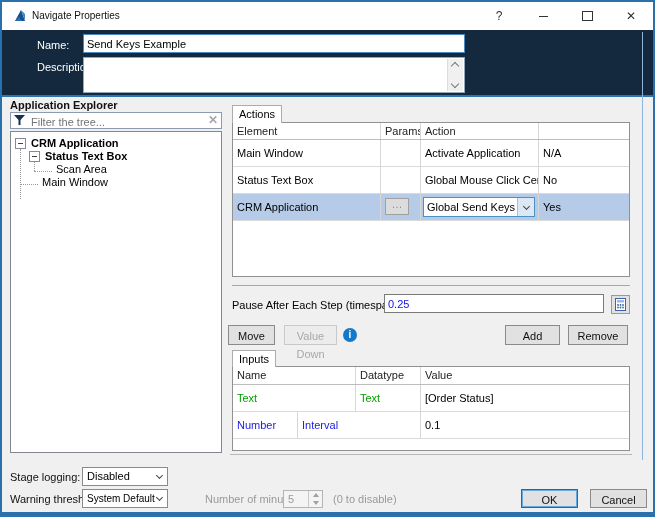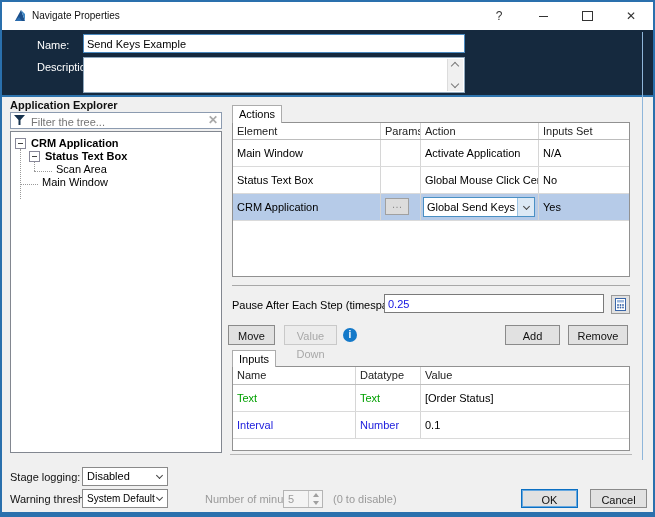--- a/index.html
+++ b/index.html
@@ -177,21 +177,20 @@
   </div>
 
   <div class="tab" style="left:230px;top:103px;">
     <span>Actions</span>
   </div>
   <div class="tbl" style="left:230px;top:120px;width:398px;height:155px;">
     <div class="tbl-head">
       <span class="cell" style="width:148px;">Element</span>
       <span class="cell" style="width:40px;">Params</span>
       <span class="cell" style="width:118px;">Action</span>
-      <span class="cell last" style="width:90px;">Inputs Set</span>
     </div>
     <div class="row">
       <span class="cell" style="width:148px;">Main Window</span>
       <span class="cell" style="width:40px;"></span>
       <span class="cell" style="width:118px;">Activate Application</span>
       <span class="cell last" style="width:90px;">N/A</span>
     </div>
     <div class="row">
       <span class="cell" style="width:148px;">Status Text Box</span>
       <span class="cell" style="width:40px;"></span>
@@ -243,22 +242,22 @@
       <span class="cell" style="width:123px;">Name</span>
       <span class="cell" style="width:65px;">Datatype</span>
       <span class="cell last" style="width:208px;">Value</span>
     </div>
     <div class="row">
       <span class="cell txt-green" style="width:123px;">Text</span>
       <span class="cell txt-green" style="width:65px;">Text</span>
       <span class="cell last" style="width:208px;">[Order Status]</span>
     </div>
     <div class="row">
+      <span class="cell txt-blue" style="width:65px;">Number</span>
       <span class="cell txt-blue" style="width:123px;">Interval</span>
-      <span class="cell txt-blue" style="width:65px;">Number</span>
       <span class="cell last" style="width:208px;">0.1</span>
     </div>
   </div>
   <div class="divider" style="left:228px;top:452px;width:402px;background:#b8b8b8;"></div>
 
   <div class="right-line"></div>
 
   <span class="ftr-label" style="left:8px;top:469px;">Stage logging:</span>
   <div class="select" style="left:80px;top:465px;width:86px;">
     <span>Disabled</span>

